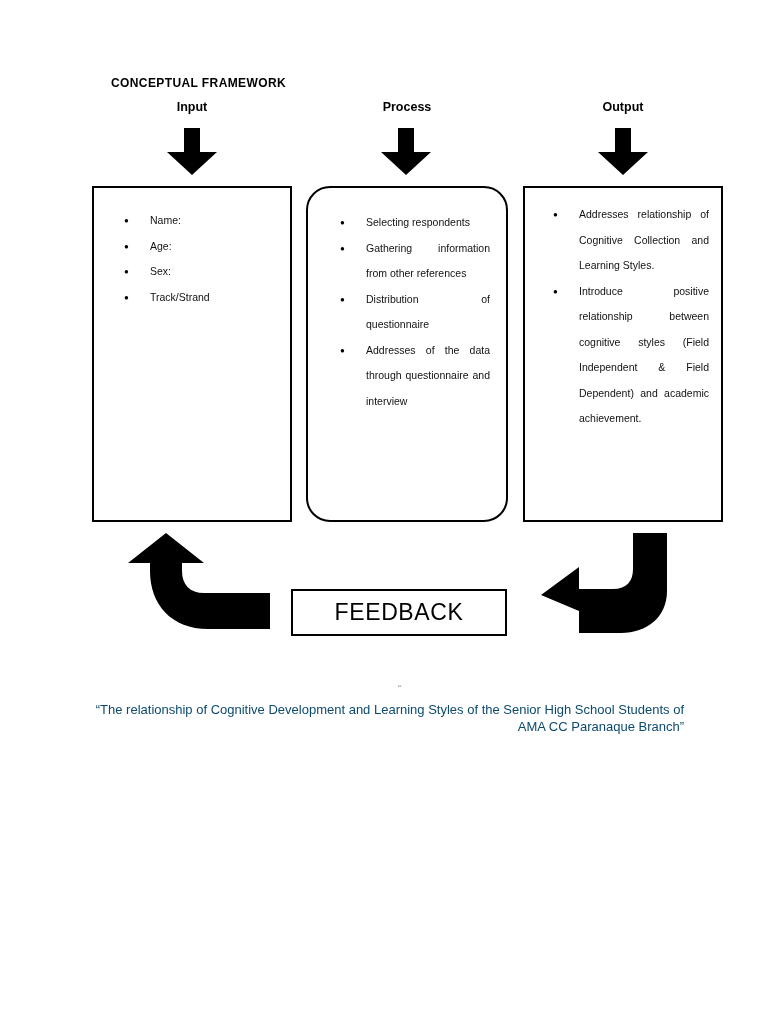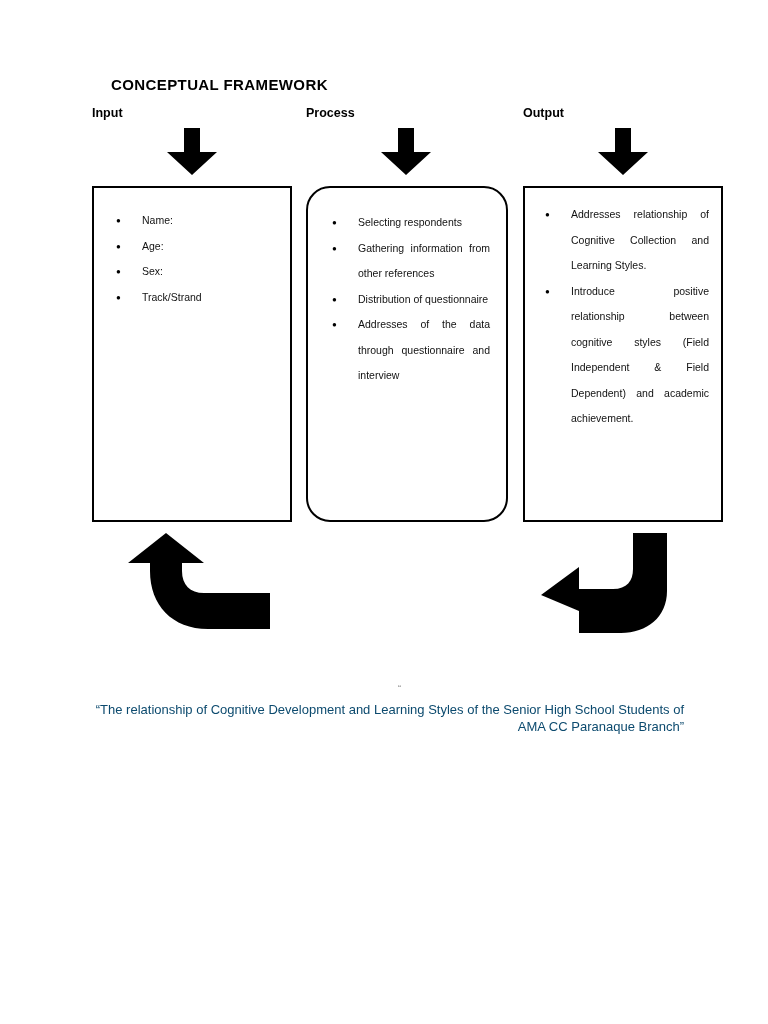--- a/index.html
+++ b/index.html
@@ -20,32 +20,33 @@
   #page {
     position: absolute;
     inset: 0;
   }
 
   
   .doc-title {
     position: absolute;
     left: 111px;
     top: 76px;
-    font-size: 15px;
+    font-size: 12px;
     font-weight: bold;
     letter-spacing: 0.4px;
     white-space: nowrap;
   }
 
   
   .col-heading {
     position: absolute;
-    top: 106px;
+    top: 100px;
     font-size: 12.5px;
     font-weight: bold;
+    text-align: center;
     white-space: nowrap;
   }
   .col-heading.c0 { left: 92px;  width: 200px; }
   .col-heading.c1 { left: 306px; width: 202px; }
   .col-heading.c2 { left: 523px; width: 200px; }
 
   
   .down-arrow {
     position: absolute;
     top: 128px;
@@ -58,20 +59,21 @@
   .down-arrow svg { display: block; width: 100%; height: 100%; }
 
   
   .framework-box {
     position: absolute;
     top: 186px;
     height: 336px;
     border: 2px solid #000000;
     background: #ffffff;
     box-sizing: border-box;
+    padding-left: 8px;
   }
   .framework-box.c0 { left: 92px;  width: 200px; }
   .framework-box.c1 { left: 306px; width: 202px; border-radius: 24px; }
   .framework-box.c2 { left: 523px; width: 200px; }
 
   .box-list {
     list-style: none;
     margin: 0;
     padding: 0;
   }
@@ -211,17 +213,20 @@
                C22 72 44 96 80 96 H142 Z" fill="#000000"></path>
     </svg>
   </div>
   <div class="bent-arrow right">
     <svg viewBox="0 0 126 100" xmlns="http://www.w3.org/2000/svg" aria-hidden="true">
       <path d="M92 0 H126 V58 C126 84 106 100 80 100 H40 V100 L40 100 H38 V78
                L0 62 L38 34 V56 H72 C86 56 92 48 92 36 Z" fill="#000000"></path>
     </svg>
   </div>
 
+  <div class="feedback-box">
+    <span class="feedback-label">FEEDBACK</span>
+  </div>
 
   <div class="stray-quote">“</div>
   <div class="caption">“The relationship of Cognitive Development and Learning Styles of the Senior High School Students of AMA CC Paranaque Branch”</div>
 
 </div>
 
 </body></html>

